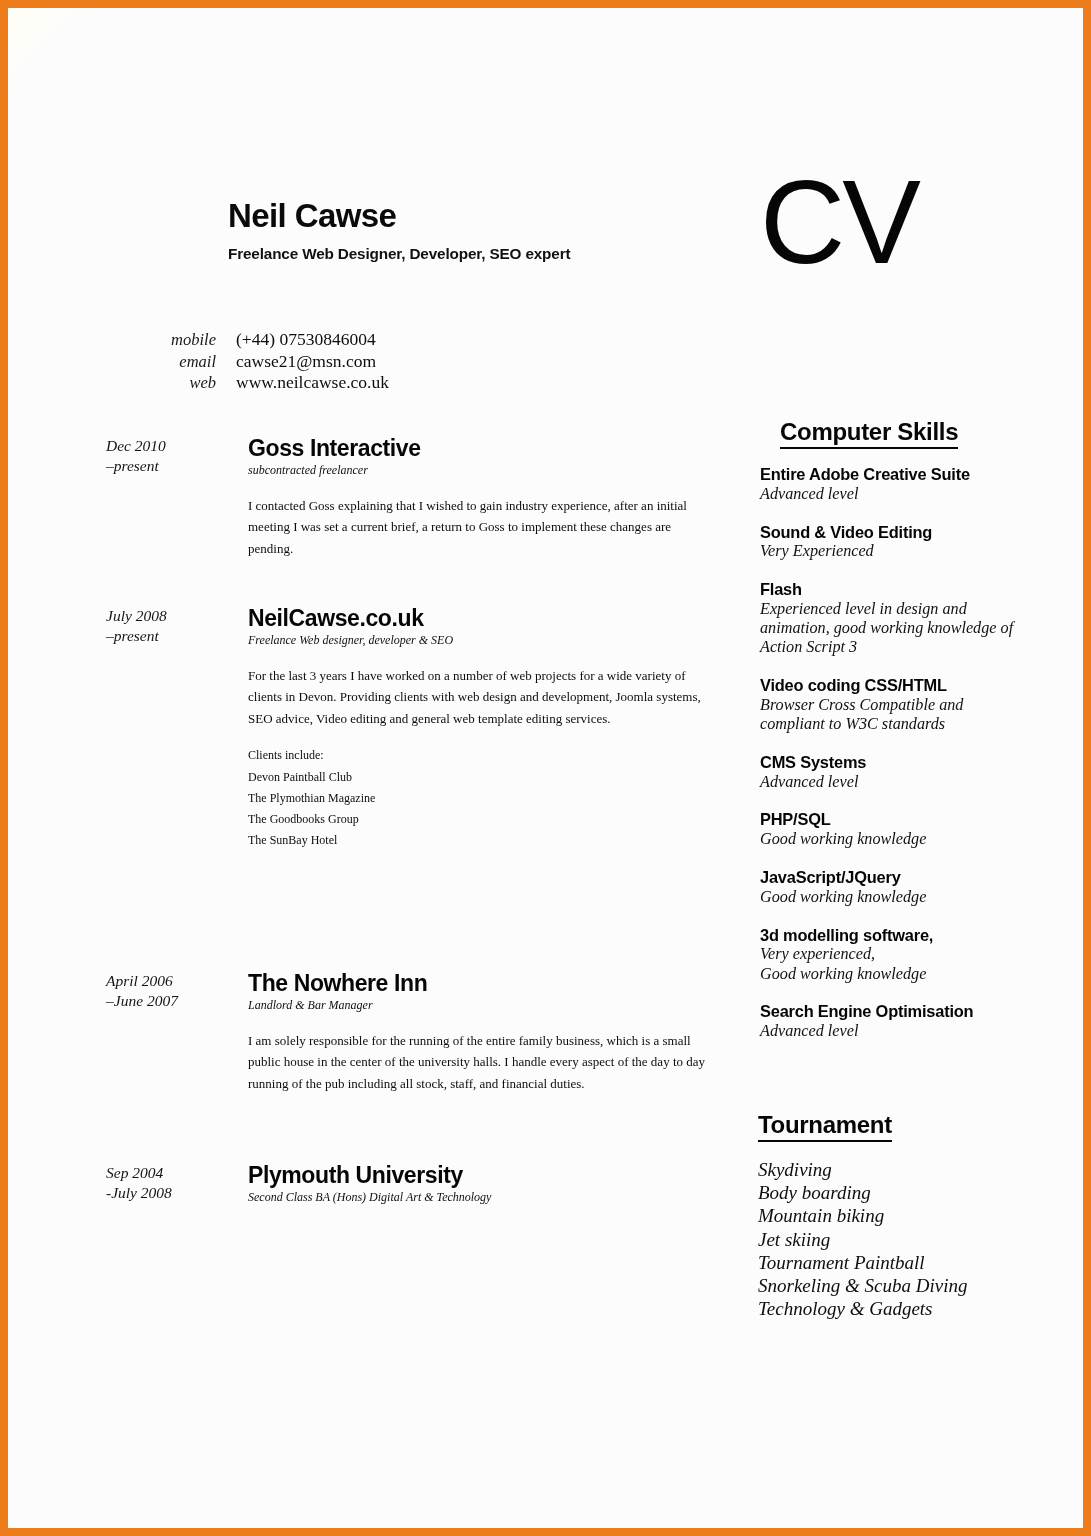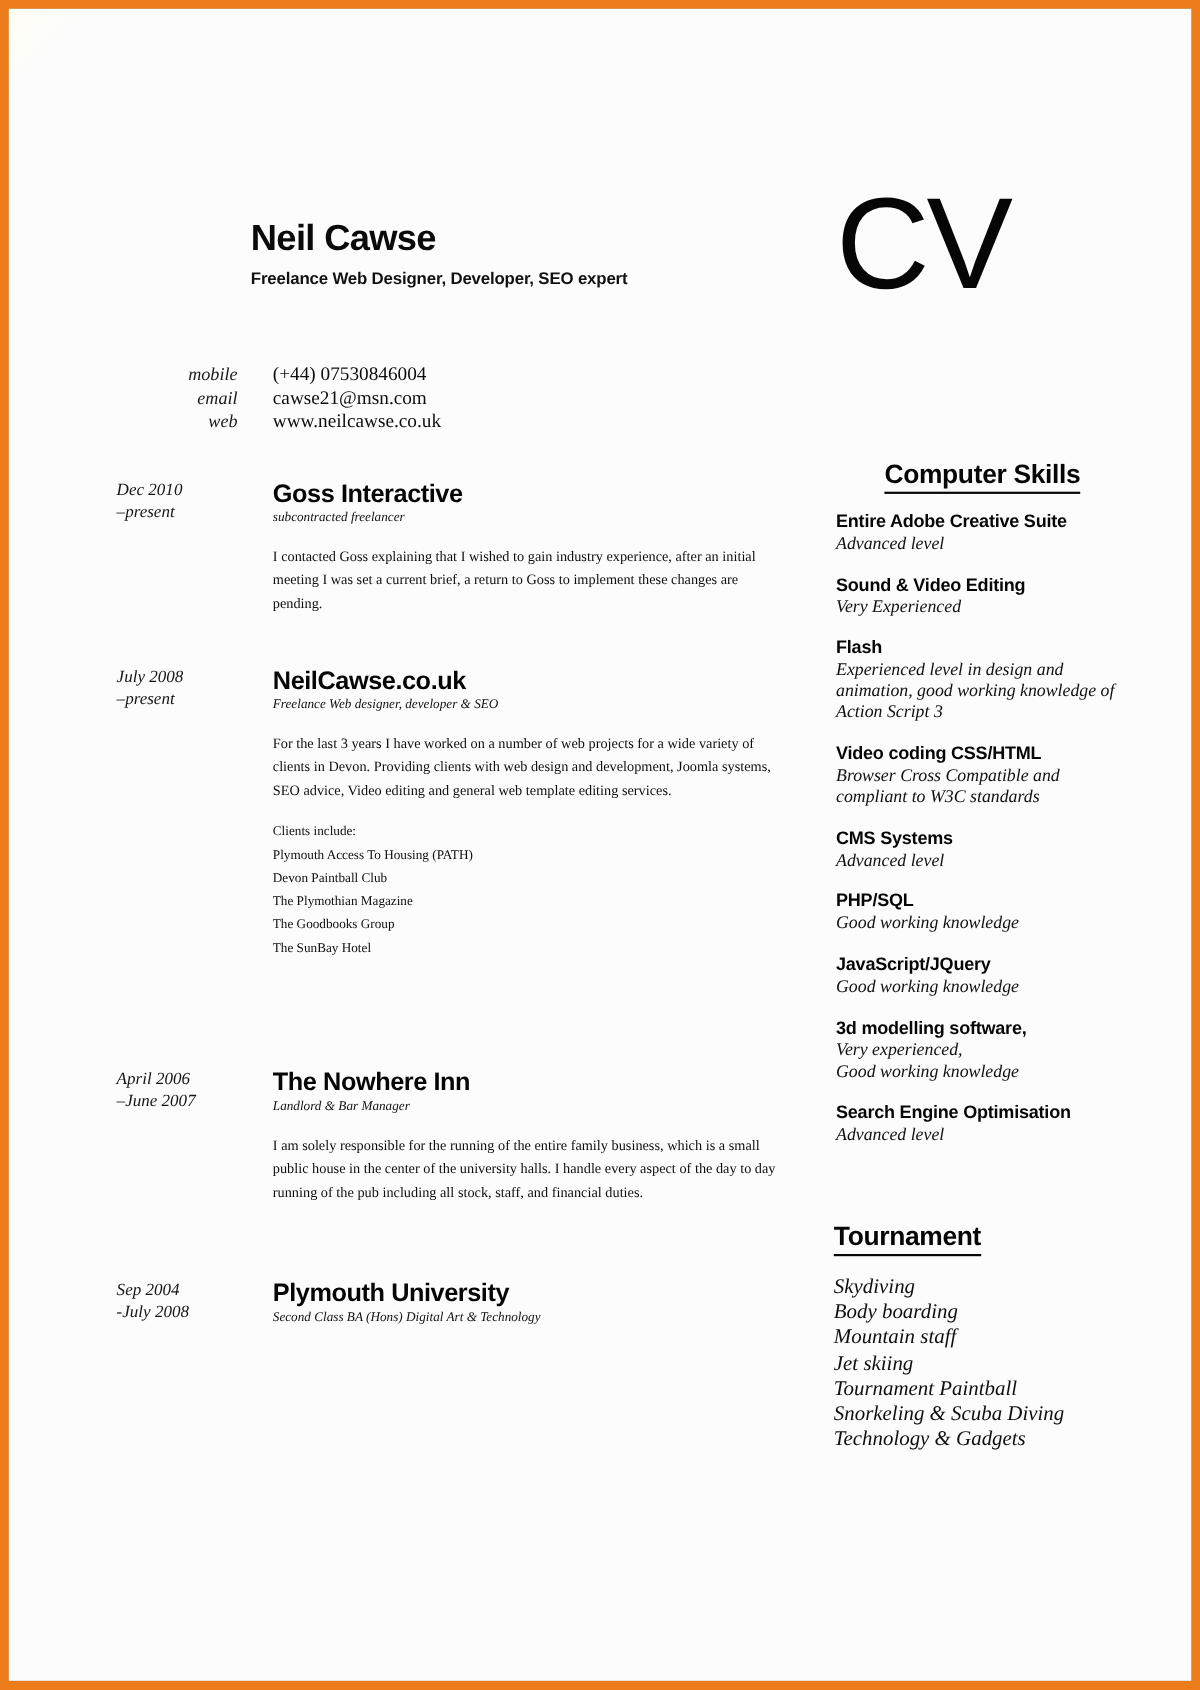--- a/index.html
+++ b/index.html
@@ -78,21 +78,21 @@
     display: flex;
     align-items: baseline;
     height: 21.5px;
   }
   .contact-label {
     width: 108px;
     text-align: right;
     font-style: italic;
     font-size: 16.5px;
     color: #1a1a1a;
-    padding-right: 32px;
+    padding-right: 20px;
     margin-top: 15px;
   }
   .contact-value {
     font-size: 17.5px;
     color: #0d0d0d;
     white-space: nowrap;
   }
 
   
   .entry {
@@ -241,21 +241,20 @@
         </div>
       </div>
       <div class="entry" style="top: 598px;">
         <div class="entry-date">July 2008<br>–present</div>
         <div class="entry-body">
           <div class="entry-org">NeilCawse.co.uk</div>
           <div class="entry-role">Freelance Web designer, developer &amp; SEO</div>
           <div class="entry-desc">For the last 3 years I have worked on a number of web projects for a wide variety of clients in Devon. Providing clients with web design and development, Joomla systems, SEO advice, Video editing and general web template editing services.</div>
           <div class="entry-list">
             <div>Clients include:</div>
-            <div>Plymouth Access To Housing (PATH)</div>
             <div>Devon Paintball Club</div>
             <div>The Plymothian Magazine</div>
             <div>The Goodbooks Group</div>
             <div>The SunBay Hotel</div>
           </div>
         </div>
       </div>
       <div class="entry" style="top: 963px;">
         <div class="entry-date">April 2006<br>–June 2007</div>
         <div class="entry-body">
@@ -266,21 +265,21 @@
       </div>
       <div class="entry" style="top: 1155px;">
         <div class="entry-date">Sep 2004<br>-July 2008</div>
         <div class="entry-body">
           <div class="entry-org">Plymouth University</div>
           <div class="entry-role">Second Class BA (Hons) Digital Art &amp; Technology</div>
         </div>
       </div>
     </div>
 
-  <div class="side-heading" style="left:796px; top:410px;text-align:right;"><span>Computer Skills</span></div>
+  <div class="side-heading" style="left:772px; top:410px;text-align:right;"><span>Computer Skills</span></div>
   <div id="skills-list">
       <div class="skill">
         <div class="skill-name">Entire Adobe Creative Suite</div>
         <div class="skill-level">Advanced level</div>
       </div>
       <div class="skill">
         <div class="skill-name">Sound &amp; Video Editing</div>
         <div class="skill-level">Very Experienced</div>
       </div>
       <div class="skill">
@@ -310,21 +309,21 @@
       <div class="skill">
         <div class="skill-name">Search Engine Optimisation</div>
         <div class="skill-level">Advanced level</div>
       </div>
     </div>
 
   <div class="side-heading" style="left:750px; top:1103px;"><span>Tournament</span></div>
   <div id="interests-list">
       <div class="interest">Skydiving</div>
       <div class="interest">Body boarding</div>
-      <div class="interest">Mountain staff</div>
+      <div class="interest">Mountain biking</div>
       <div class="interest">Jet skiing</div>
       <div class="interest">Tournament Paintball</div>
       <div class="interest">Snorkeling &amp; Scuba Diving</div>
       <div class="interest">Technology &amp; Gadgets</div>
     </div>
 
   <div id="watermark">goodpeoplegofar.com</div>
 </div>
 
 </body></html>

